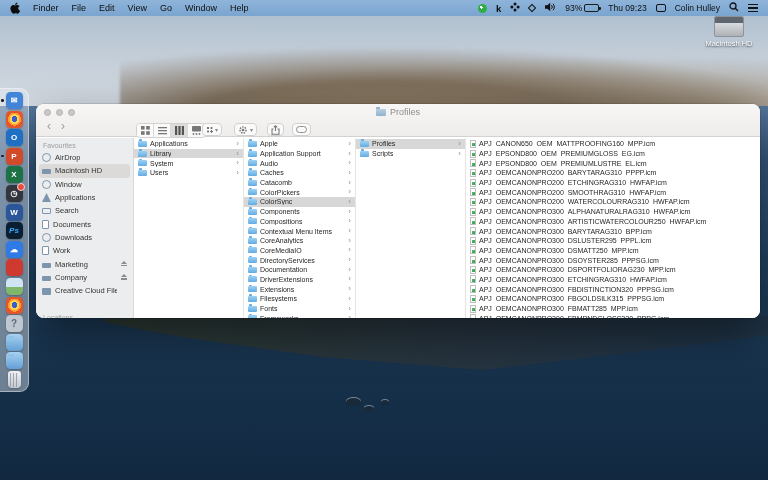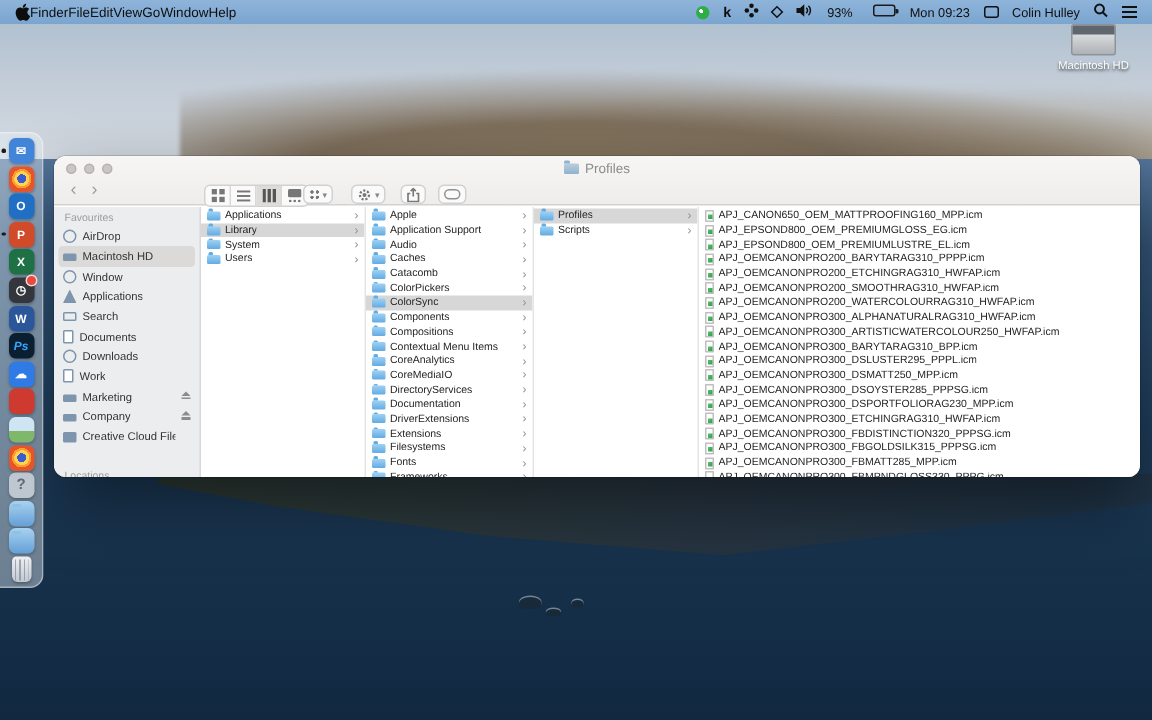--- a/index.html
+++ b/index.html
@@ -16,28 +16,28 @@
     background:linear-gradient(100deg,#2e3a32 0%,#273440 55%,#1f3346 100%);
     clip-path:polygon(0 0,100% 0,100% 36%,78% 70%,57% 100%,33% 76%,12% 40%,0 12%)}
   .rock{position:absolute;background:#18293a;border-radius:50% 50% 30% 30%;box-shadow:0 -1px 0 rgba(190,205,215,.55)}
   .rock1{left:346px;top:398px;width:15px;height:8px}
   .rock2{left:364px;top:406px;width:10px;height:5px}
   .rock3{left:381px;top:400px;width:8px;height:5px}
 
   
   .menubar{position:absolute;top:0;left:0;right:0;height:16px;z-index:40;
     background:linear-gradient(#8fb4da,#7aa5cf);display:flex;align-items:center;padding:0 10px;color:#0e0e0e}
-  .mb-left{display:flex;align-items:center;font-size:9px}
+  .mb-left{display:flex;align-items:center;gap:13px;font-size:9px}
   .mb-left .apple{display:flex;align-items:center}
   .mb-left span.menu:first-of-type{font-weight:bold}
   .mb-status{margin-left:auto;display:flex;align-items:center;gap:9px;font-size:8.5px}
   .st-green{width:9px;height:9px;border-radius:50%;background:radial-gradient(circle at 38% 38%,#fff 0 1.3px,#2fae47 1.4px)}
   .st-k{font-weight:bold;font-size:9.5px}
   .st-diamond{width:6px;height:6px;border:1.2px solid #111;transform:rotate(45deg)}
-  .batt{display:flex;align-items:flex-start;gap:14px}
+  .batt{display:flex;align-items:center;gap:2px}
   .batt-body{width:15px;height:7.5px;border:1px solid #1c1c1c;border-radius:2px;padding:1px;position:relative}
   .batt-body::after{content:'';position:absolute;right:-2.5px;top:1.5px;width:1.5px;height:3px;background:#1c1c1c;border-radius:0 1px 1px 0}
   .batt-fill{height:100%;width:93%;background:#161616;border-radius:.5px}
   .st-display{width:10px;height:8px;border:1.2px solid #111;border-radius:2px}
   .st-list{width:10px;height:8px;background:repeating-linear-gradient(#111 0 1.2px,transparent 1.2px 3.4px)}
 
   
   .dock{position:absolute;left:0;top:88px;width:29px;height:304px;z-index:30;
     background:rgba(230,240,248,.42);border:1px solid rgba(255,255,255,.4);border-left:none;border-radius:0 9px 9px 0;
     display:flex;flex-direction:column;justify-content:space-between;align-items:center;padding:3px 0}
@@ -159,21 +159,21 @@
     <span>
       <svg width="12" height="10" viewBox="0 0 12 10">
           <path fill="#111" d="M1 3.3h2.4L6.2.8v8.4L3.4 6.7H1z"></path>
           <path d="M7.5 3.2a2.6 2.6 0 0 1 0 3.6M9 1.8a4.6 4.6 0 0 1 0 6.4" fill="none" stroke="#111" stroke-width="1"></path>
         </svg>
     </span>
     <span class="batt">
       <span>93%</span>
       <span class="batt-body"><span class="batt-fill"></span></span>
     </span>
-    <span>Mon 09:23</span>
+    <span>Thu 09:23</span>
     <span class="st-display"></span>
     <span>Colin Hulley</span>
     <span>
       <svg width="10" height="10" viewBox="0 0 10 10" fill="none" stroke="#111" stroke-width="1.3">
           <circle cx="4" cy="4" r="3"></circle>
           <path d="M6.3 6.3 9 9"></path>
         </svg>
     </span>
     <span class="st-list"></span>
   </div>

